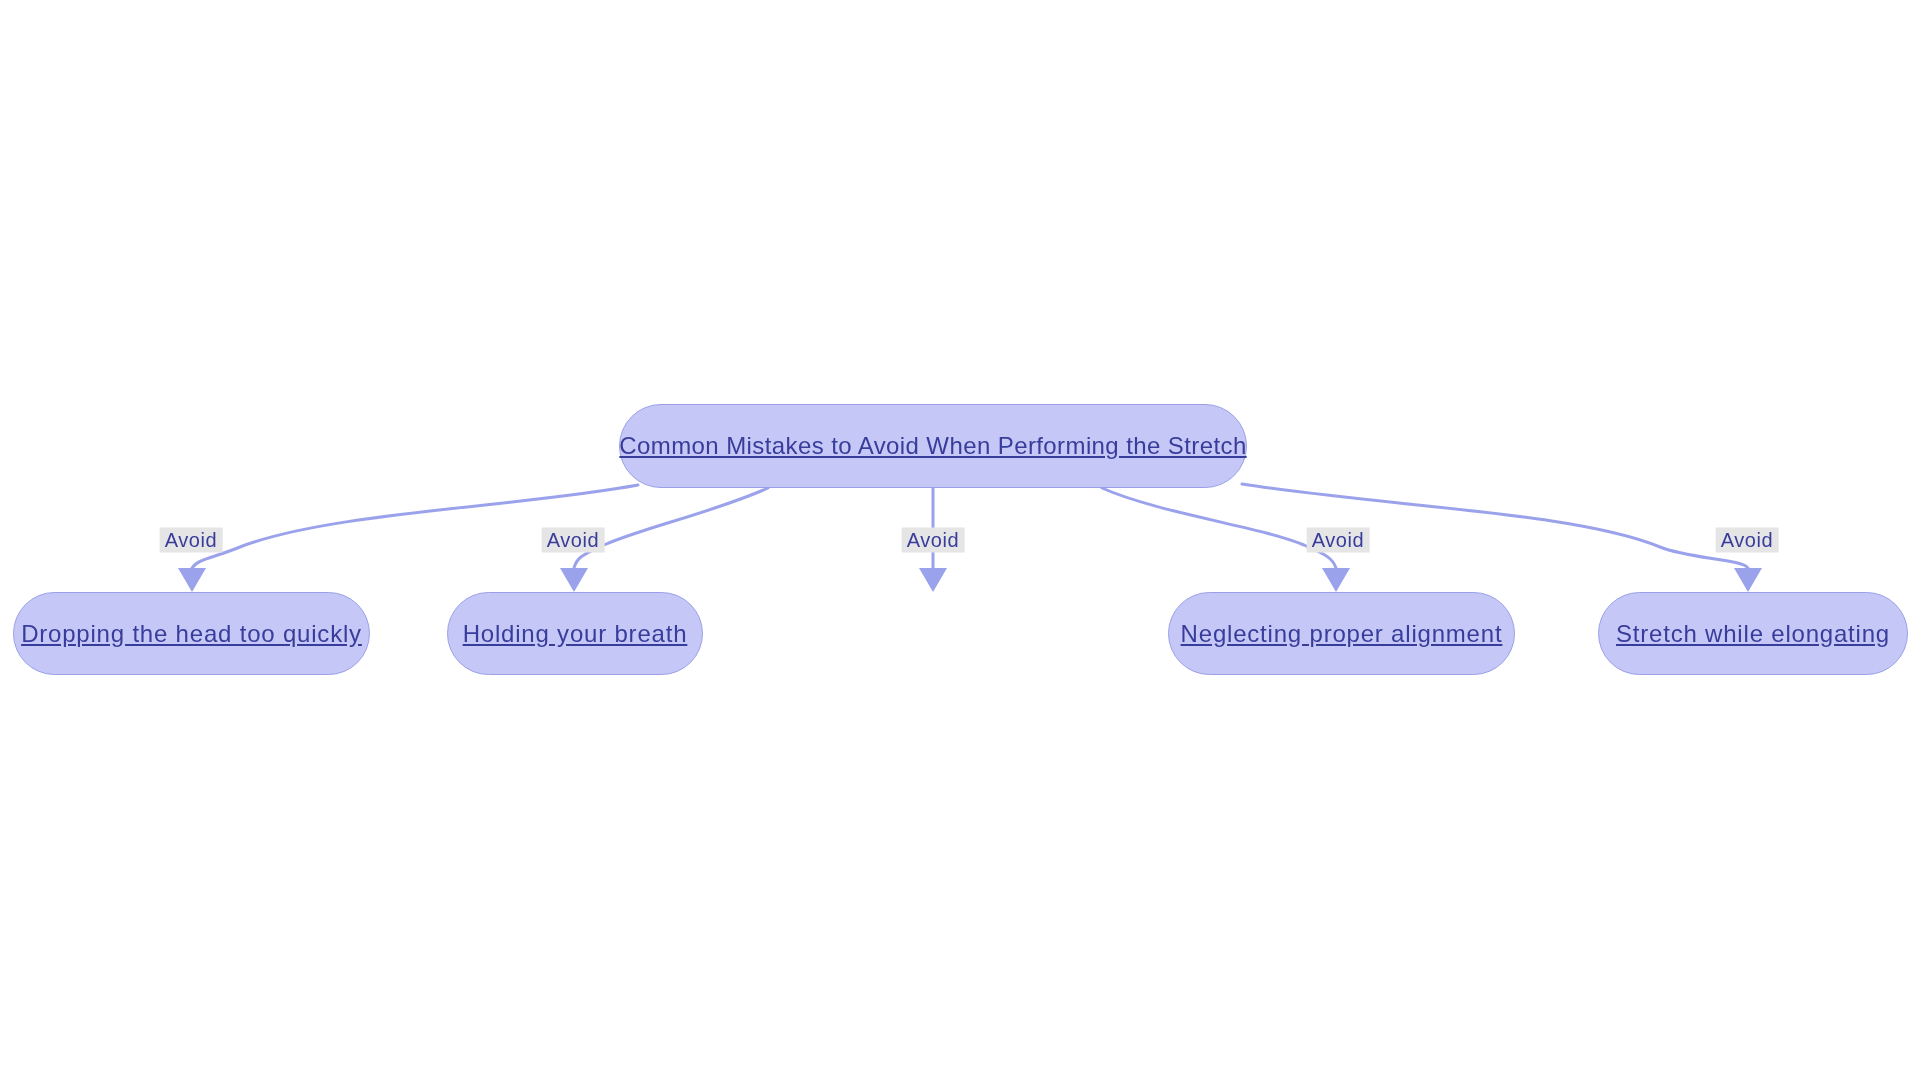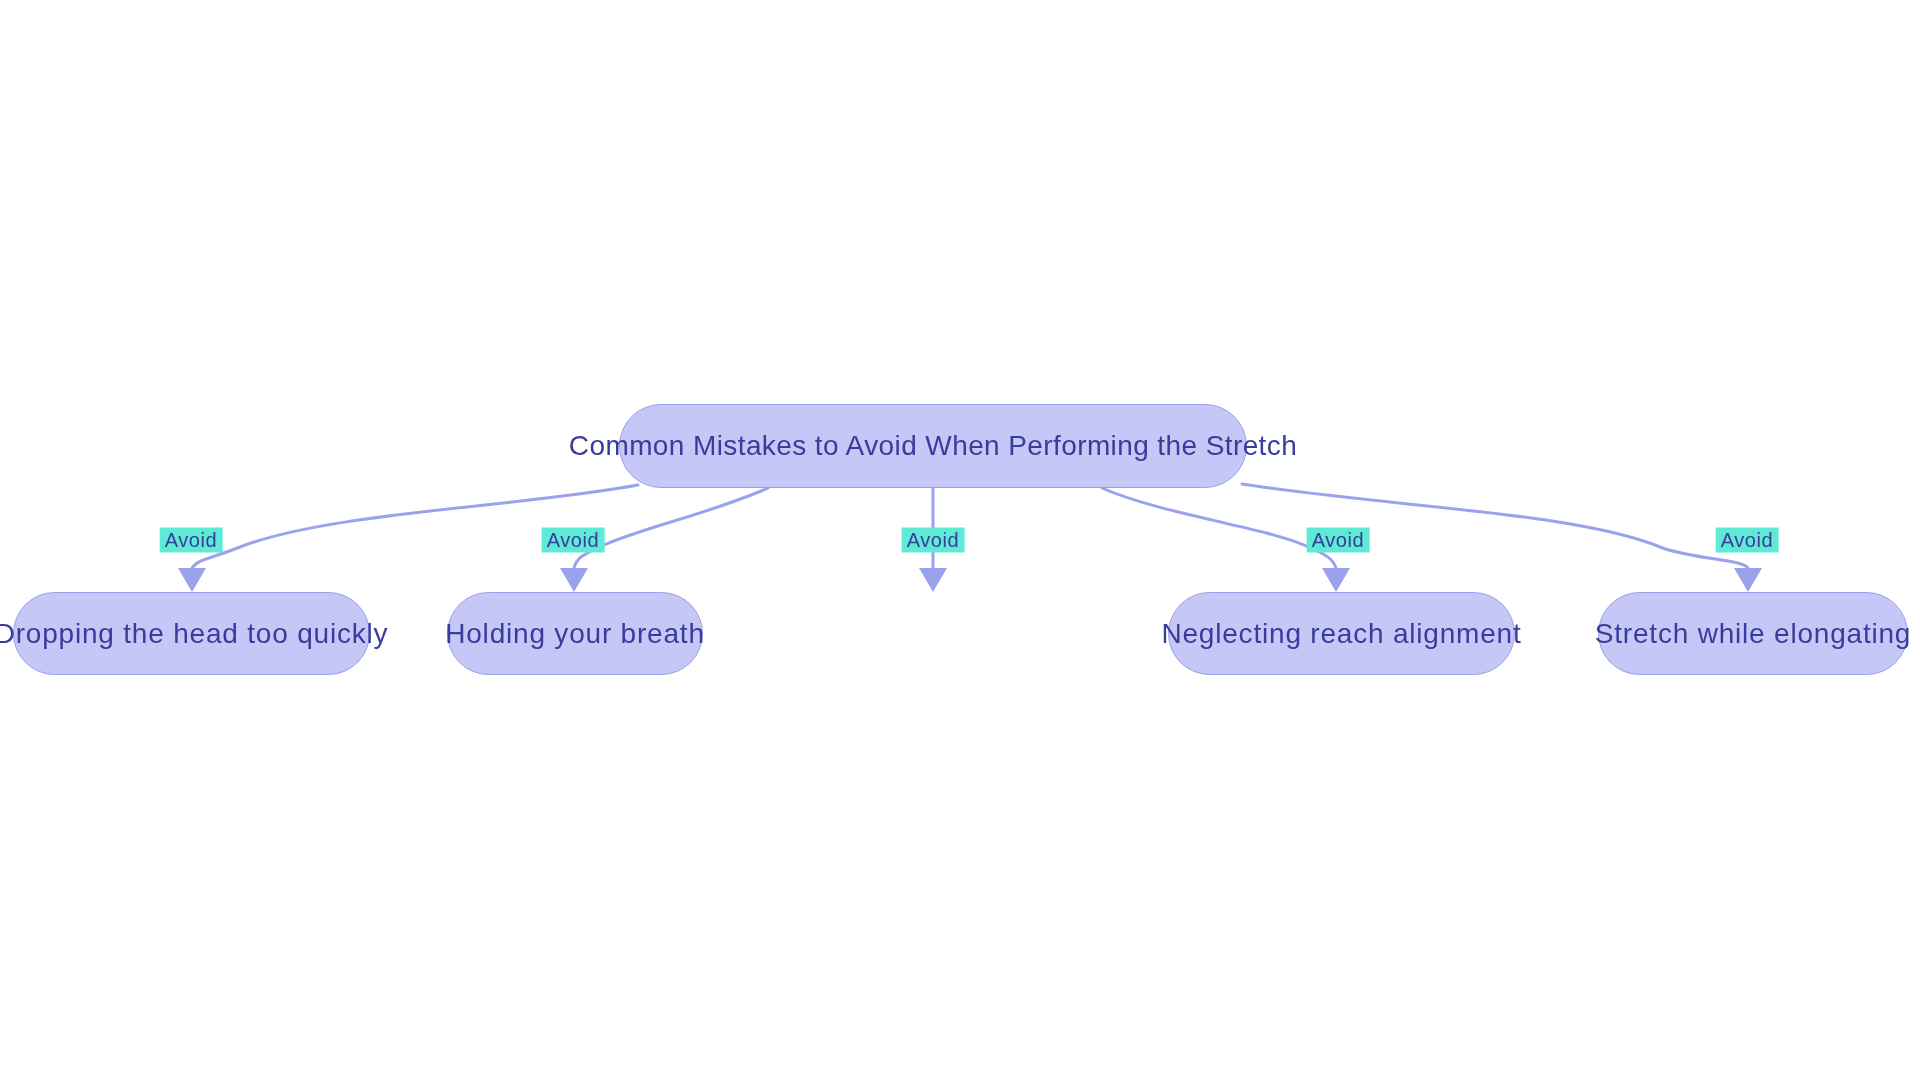--- a/index.html
+++ b/index.html
@@ -36,44 +36,45 @@
   .node {
     position: absolute;
     box-sizing: border-box;
     background: var(--node-fill, #c5c8f6);
     border: 1.5px solid var(--node-border, #9aa0e8);
     border-radius: 42px;
     display: flex;
     align-items: center;
     justify-content: center;
     color: var(--node-text, #383c9b);
-    font-size: 28px;
+    font-size: 24px;
     letter-spacing: 0.8px;
     white-space: nowrap;
+    text-decoration: underline;
   }
   .node-root {
     left: 619px;
     top: 404px;
     width: 628px;
     height: 84px;
     letter-spacing: 0.4px;
   }
   .node-child {
     top: 592px;
     height: 83px;
   }
   .node-c1 { left: 13px;   width: 357px; }
   .node-c2 { left: 447px;  width: 256px; }
   .node-c3 { left: 782px;  width: 299px; }
   .node-c4 { left: 1168px; width: 347px; }
   .node-c5 { left: 1598px; width: 310px; }
   .edge-label {
     position: absolute;
     transform: translate(-50%, -50%);
-    background: #5eead4;
+    background: #e5e5e5;
     color: var(--node-text, #383c9b);
     font-size: 20px;
     letter-spacing: 0.6px;
     padding: 1px 5px;
     white-space: nowrap;
   }
   .edge-label.l1 { left: 191px;  top: 540px; }
   .edge-label.l2 { left: 573px;  top: 540px; }
   .edge-label.l3 { left: 933px;  top: 540px; }
   .edge-label.l4 { left: 1338px; top: 540px; }
@@ -100,16 +101,16 @@
   <div class="node node-root">Common Mistakes to Avoid When Performing the Stretch</div>
 
   <div class="edge-label l1">Avoid</div>
   <div class="edge-label l2">Avoid</div>
   <div class="edge-label l3">Avoid</div>
   <div class="edge-label l4">Avoid</div>
   <div class="edge-label l5">Avoid</div>
 
   <div class="node node-child node-c1">Dropping the head too quickly</div>
   <div class="node node-child node-c2">Holding your breath</div>
-  <div class="node node-child node-c4">Neglecting reach alignment</div>
+  <div class="node node-child node-c4">Neglecting proper alignment</div>
   <div class="node node-child node-c5">Stretch while elongating</div>
 
 </div>
 
 </body></html>

